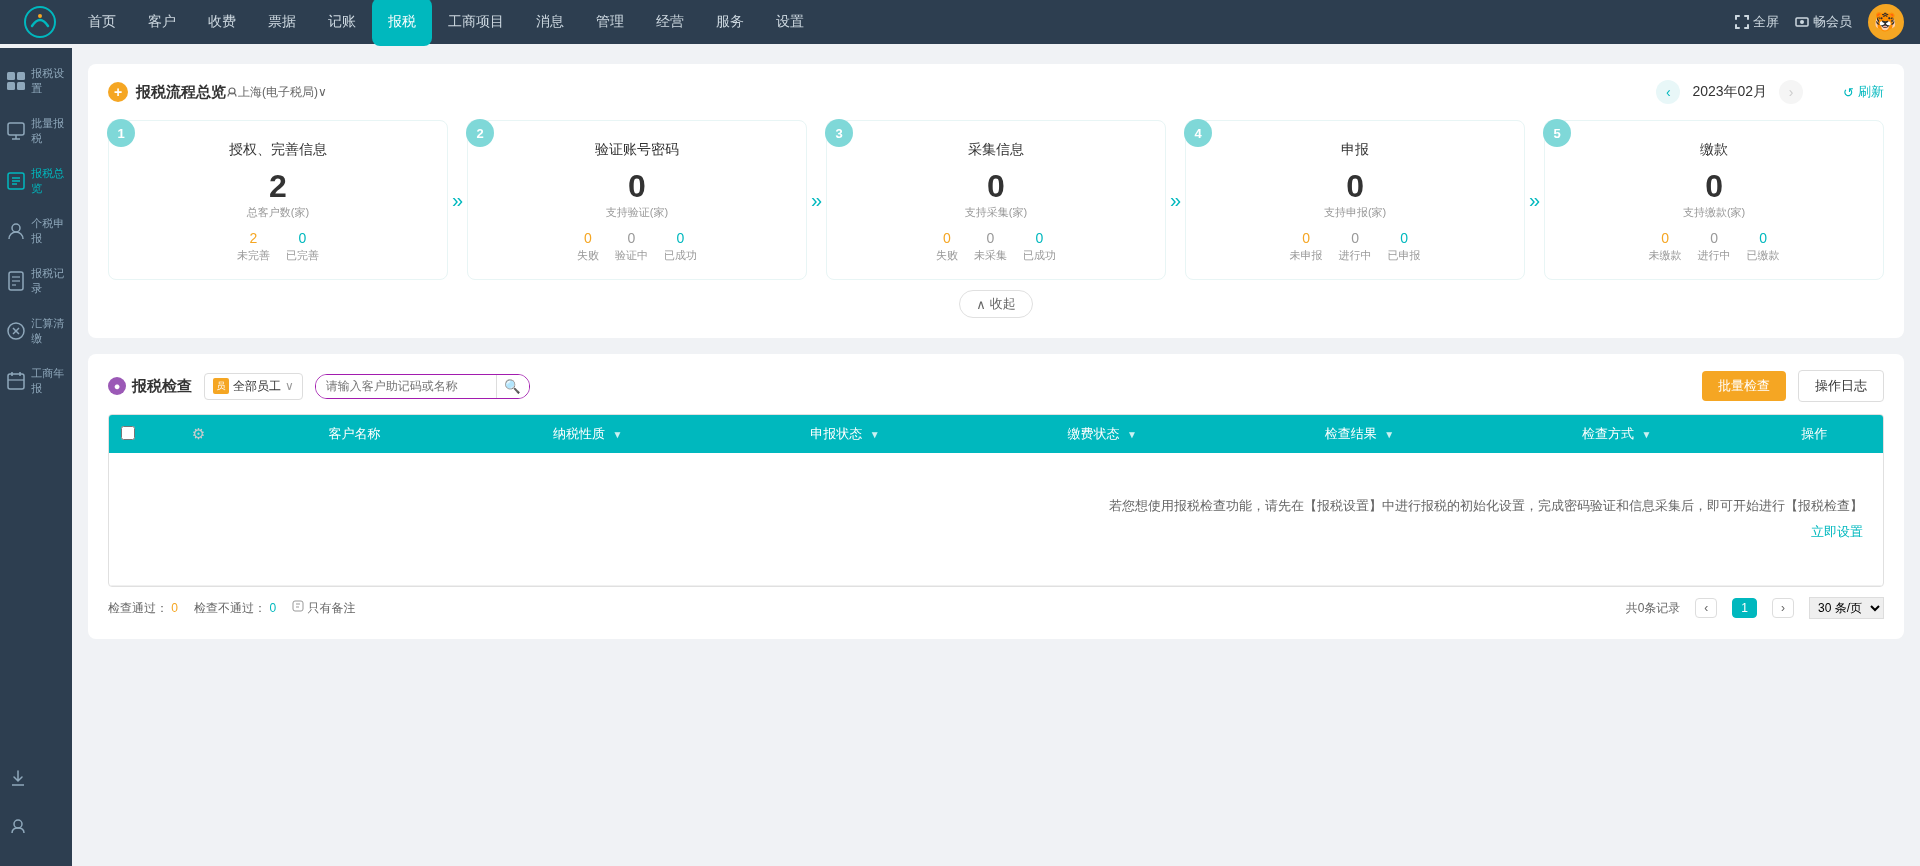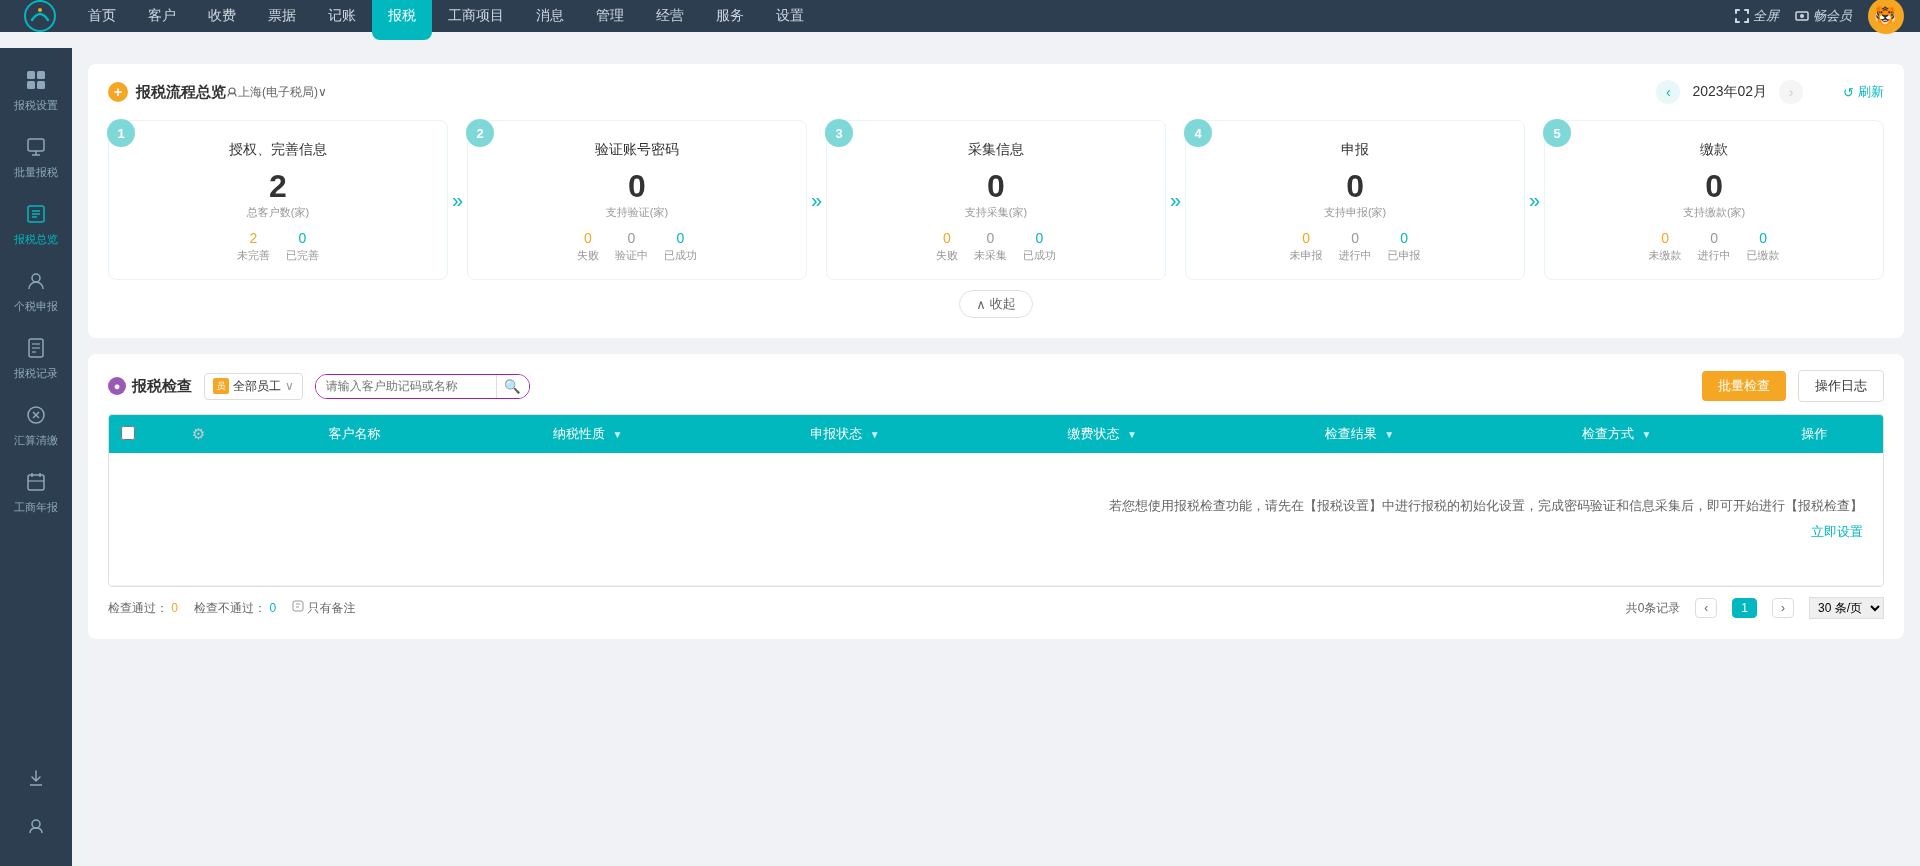--- a/index.html
+++ b/index.html
@@ -1,20 +1,20 @@
 <!DOCTYPE html>
 <html><head>
   <meta charset="utf-8">
   <style>
     * { box-sizing: border-box; margin: 0; padding: 0; }
     body { font-family: 'Microsoft YaHei', Arial, sans-serif; font-size: 13px; background: #f0f2f5; color: #333; }
 
     
     .top-nav {
-      height: 32px;
+      height: 44px;
       background: #2d3e50;
       display: flex;
       align-items: center;
       padding: 0 16px;
       position: fixed;
       top: 0; left: 0; right: 0;
       z-index: 100;
     }
     .top-nav .logo {
       width: 48px;
@@ -44,21 +44,21 @@
       color: #fff;
       border-radius: 8px;
     }
     .top-nav .right-tools {
       display: flex;
       align-items: center;
       gap: 16px;
       color: #cdd8e0;
       font-size: 13px;
     }
-    .top-nav .right-tools span { cursor: pointer; display: flex; align-items: center; gap: 4px; font-style: italic; }
+    .top-nav .right-tools span { cursor: pointer; display: flex; align-items: center; gap: 4px; }
     .mascot {
       width: 36px; height: 36px;
       background: #f5a623;
       border-radius: 50%;
       display: flex; align-items: center; justify-content: center;
       font-size: 18px;
     }
 
     
     .left-sidebar {
@@ -68,21 +68,21 @@
       background: #2d3e50;
       display: flex;
       flex-direction: column;
       align-items: center;
       padding-top: 8px;
       z-index: 99;
     }
     .sidebar-item {
       width: 100%;
       display: flex;
-      flex-direction: column;
+      flex-direction: row;
       align-items: center;
       padding: 10px 4px;
       color: #8fa8bb;
       cursor: pointer;
       font-size: 11px;
       gap: 4px;
     }
     .sidebar-item.active { color: #00b8be; }
     .sidebar-item .icon {
       width: 28px; height: 28px;

